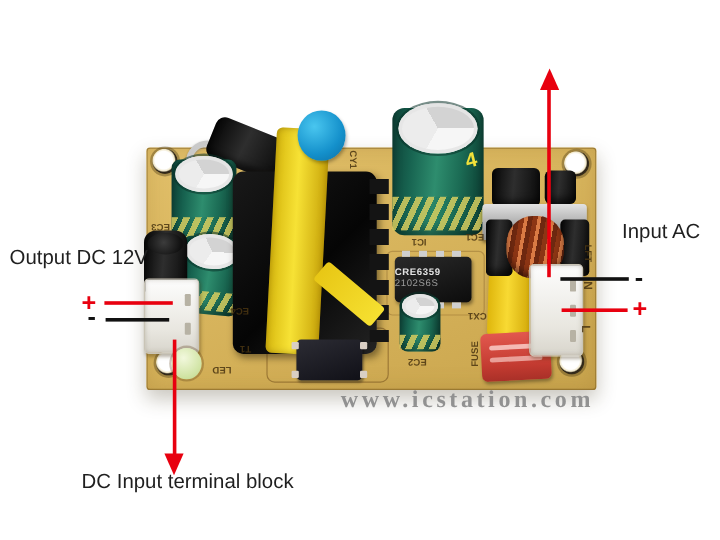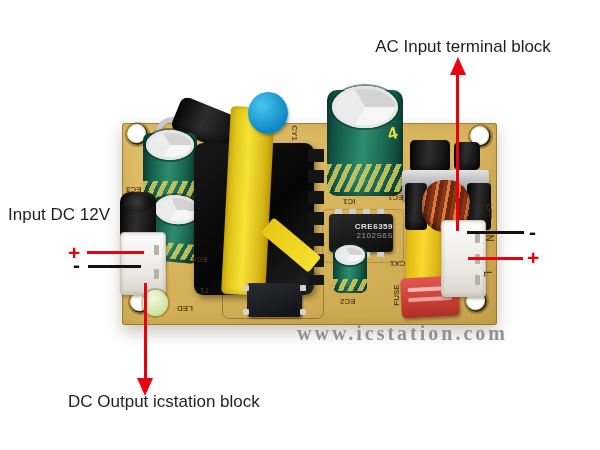--- a/index.html
+++ b/index.html
@@ -35,21 +35,21 @@
   .vline{position:absolute;width:3px;background:#e8000f;}
   .tri-up{position:absolute;width:0;height:0;border-left:8px solid transparent;border-right:8px solid transparent;border-bottom:18px solid #e8000f;}
   .tri-down{position:absolute;width:0;height:0;border-left:8px solid transparent;border-right:8px solid transparent;border-top:18px solid #e8000f;}
   .sign{position:absolute;font-size:21px;font-weight:bold;line-height:1;}
   .sign.red{color:#e8000f;} .sign.blk{color:#111;}
   
   .wm-big{position:absolute;left:124px;top:264px;font-size:56px;font-weight:bold;letter-spacing:1px;
           text-shadow:0 0 3px rgba(255,255,255,.55);white-space:nowrap;}
   .wm-big .lt{color:rgba(157,198,224,.60);}
   .wm-big .gn{color:rgba(64,168,58,.80);}
-  .wm-url{position:absolute;left:297px;top:322px;font-family:"Liberation Serif",serif;font-weight:bold;
+  .wm-url{position:absolute;left:284px;top:322px;font-family:"Liberation Serif",serif;font-weight:bold;
           font-size:20px;letter-spacing:3px;color:rgba(140,140,140,.95);white-space:nowrap;}
 </style>
 </head>
 <body>
 
 <div id="canvas">
 
   <div class="board">
 
     <div class="hole" style="left:5px;top:1px;"></div>
@@ -82,21 +82,21 @@
     <div class="abs" style="left:138px;top:112px;width:62px;height:20px;transform:rotate(40deg);background:linear-gradient(90deg,#e8c715,#f6e031);border-radius:3px;"></div>
 
     <div class="abs" style="left:126px;top:-31px;width:40px;height:42px;border-radius:50%;background:radial-gradient(circle at 35% 32%,#49c6ef,#1490cb 60%,#0b6ea3);box-shadow:1px 2px 3px rgba(0,0,0,.3);"></div>
 
     <div class="cap" style="left:205px;top:-33px;width:76px;height:106px;border-radius:10px;">
       <div class="top" style="height:40%;"></div>
         <div class="band"></div>
       <span class="abs" style="right:6px;top:34px;color:#f2e13a;font-size:17px;font-weight:bold;transform:rotate(-14deg);">4</span>
     </div>
 
-    <div class="abs" style="left:207px;top:91px;width:64px;height:38px;background:linear-gradient(160deg,#2a2a2a,#0c0c0c);border-radius:4px;box-shadow:1px 2px 3px rgba(0,0,0,.4);text-align:right;">
+    <div class="abs" style="left:207px;top:91px;width:64px;height:38px;background:linear-gradient(160deg,#2a2a2a,#0c0c0c);border-radius:4px;box-shadow:1px 2px 3px rgba(0,0,0,.4);text-align:left;">
       <div class="abs" style="left:6px;top:-5px;width:52px;height:5px;background:repeating-linear-gradient(90deg,#cfcfcf 0 7px,rgba(0,0,0,0) 7px 14px);"></div>
       <div class="abs" style="left:6px;bottom:-5px;width:52px;height:5px;background:repeating-linear-gradient(90deg,#cfcfcf 0 7px,rgba(0,0,0,0) 7px 14px);"></div>
       <div style="margin-top:8px;font-size:8px;font-weight:bold;color:#e3e3e3;letter-spacing:.5px;">CRE6359</div>
       <div style="font-size:8px;color:#9a9a9a;letter-spacing:.5px;">2102S6S</div>
     </div>
 
     <div class="cap" style="left:211px;top:124px;width:34px;height:46px;">
       <div class="top"></div>
         <div class="band"></div>
       </div>
@@ -144,34 +144,34 @@
     <span class="silk flip" style="left:78px;top:163px;">T1</span>
     <span class="silk flip" style="left:55px;top:181px;">LED</span>
     <span class="silk" style="left:264px;top:168px;transform:rotate(-90deg);">FUSE</span>
     <span class="silk" style="left:360px;top:84px;transform:rotate(90deg);">LFT</span>
     <span class="silk" style="left:363px;top:110px;transform:rotate(90deg);font-size:10px;">N</span>
     <span class="silk" style="left:362px;top:146px;transform:rotate(90deg);font-size:10px;">L</span>
   </div>
 
   <div class="wm-url">www.icstation.com</div>
 
-  <div class="note" style="left:358px;top:37px;width:210px;text-align:center;">AC Input terminal block</div>
   <div class="tri-up" style="left:450px;top:57px;"></div>
   <div class="vline" style="left:456px;top:73px;height:158px;"></div>
 
   <div class="note" style="left:506px;top:183px;width:90px;text-align:center;">
+    <div>Input AC</div>
   </div>
   <div class="blackline" style="left:467px;top:231px;width:57px;"></div>
   <span class="sign blk" style="left:529px;top:221px;">-</span>
   <div class="redline" style="left:468px;top:257px;width:55px;"></div>
   <span class="sign red" style="left:527px;top:247px;">+</span>
 
-  <div class="note" style="left:8px;top:205px;">Input DC 12V</div>
+  <div class="note" style="left:8px;top:205px;">Output DC 12V</div>
   <span class="sign red" style="left:68px;top:242px;">+</span>
   <div class="redline" style="left:87px;top:251px;width:57px;"></div>
   <span class="sign blk" style="left:73px;top:254px;">-</span>
   <div class="blackline" style="left:88px;top:265px;width:53px;"></div>
 
   <div class="vline" style="left:144px;top:283px;height:97px;"></div>
   <div class="tri-down" style="left:137px;top:378px;"></div>
-  <div class="note" style="left:68px;top:392px;">DC Output icstation block</div>
+  <div class="note" style="left:68px;top:392px;">DC Input terminal block</div>
 
 </div>
 
 </body></html>

